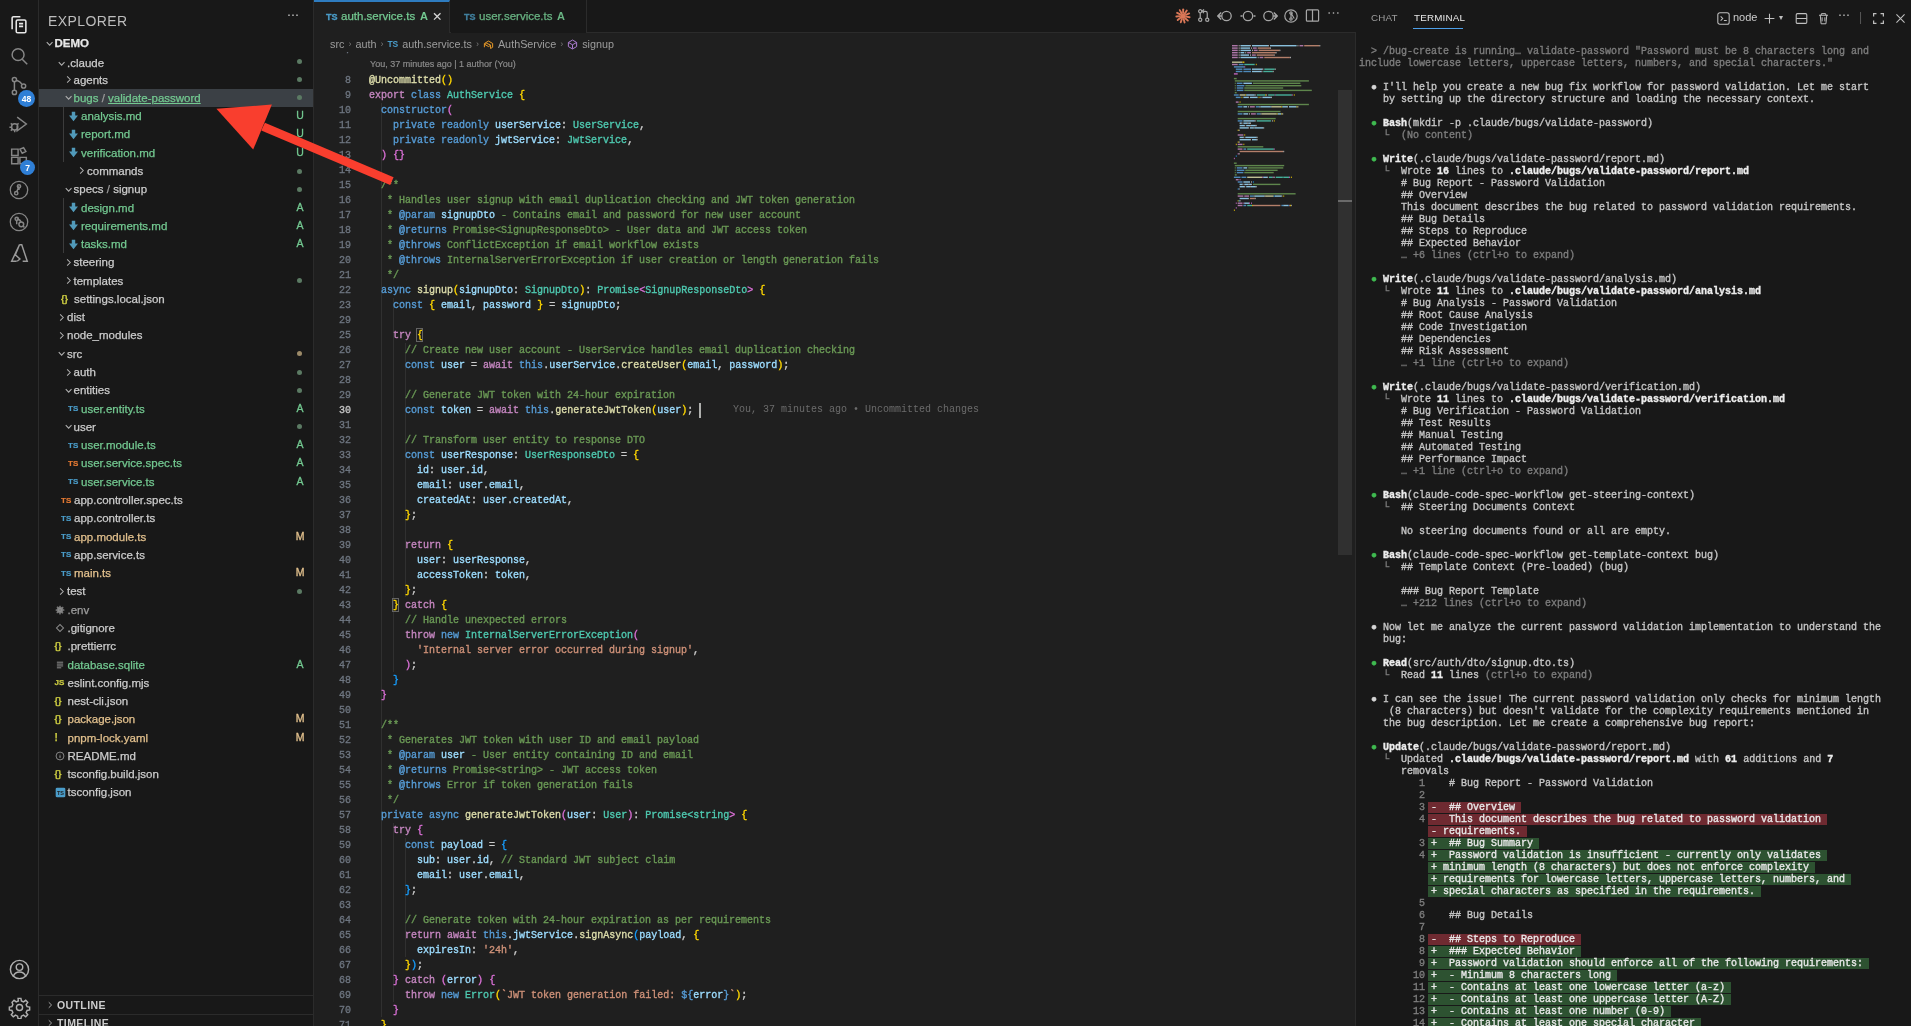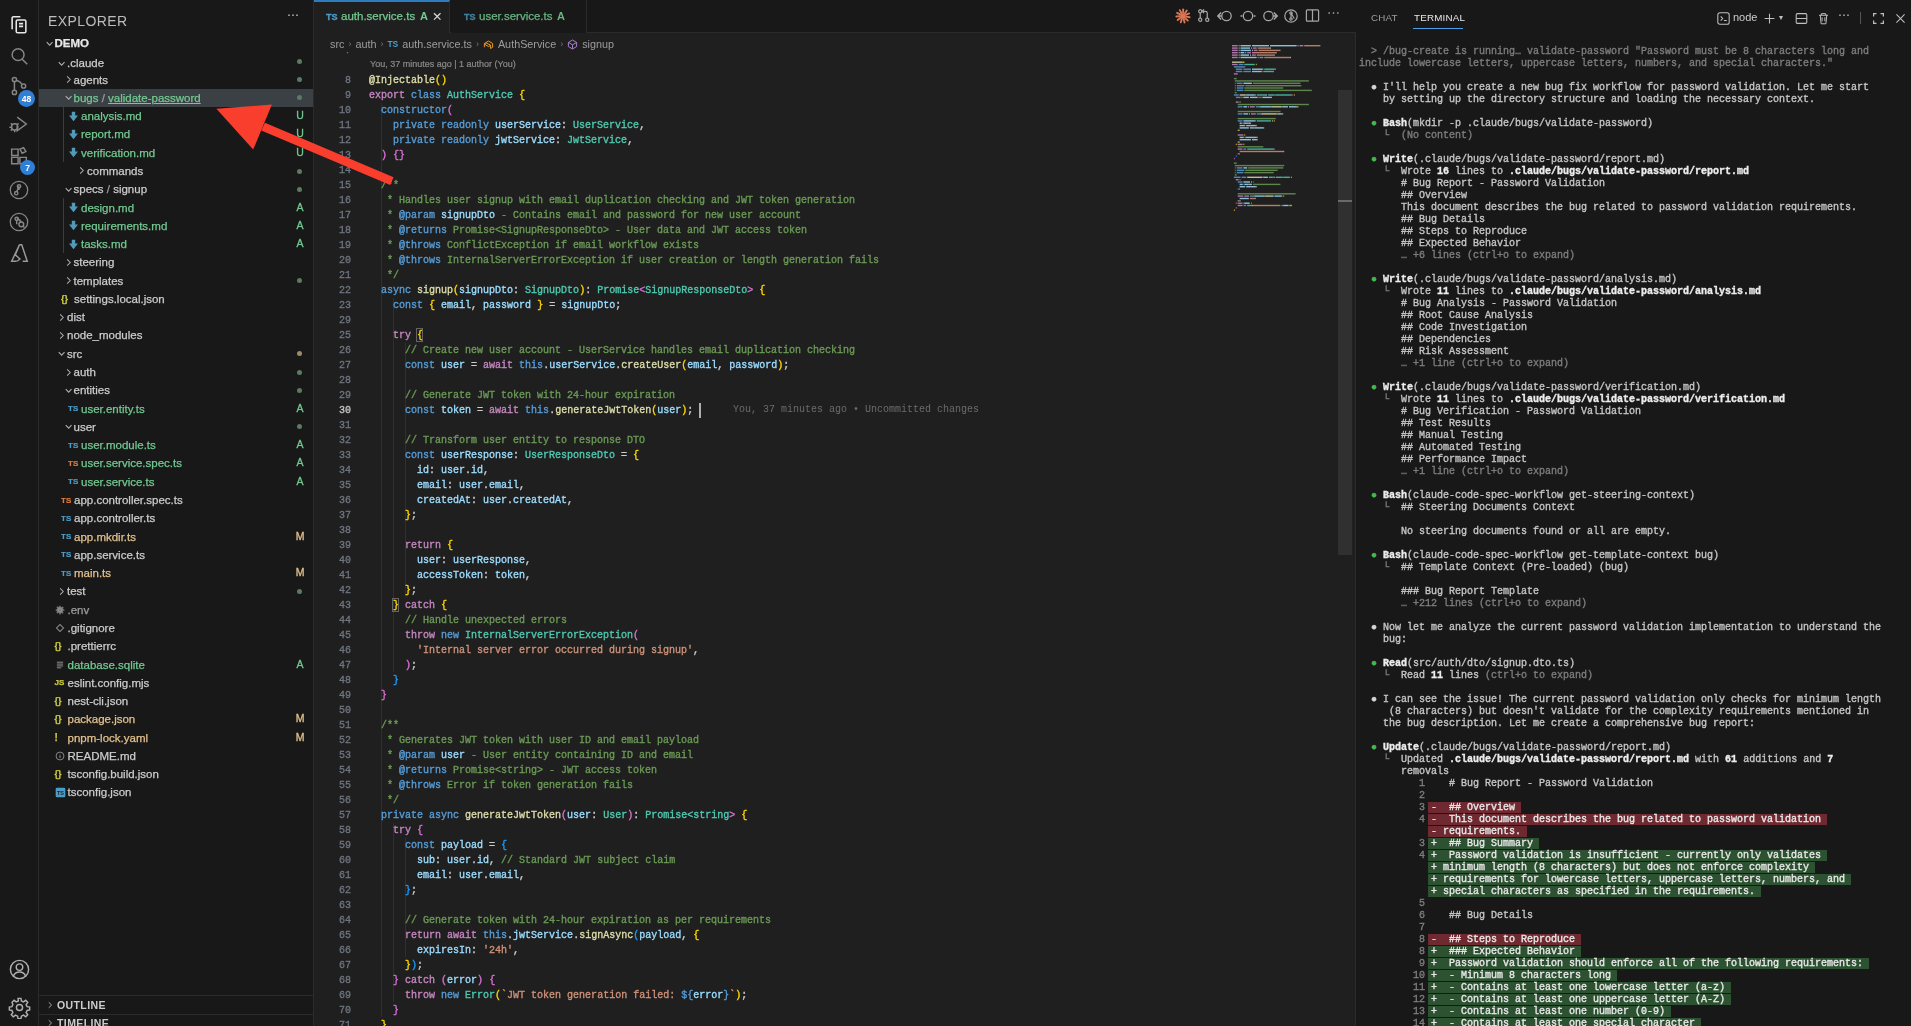--- a/index.html
+++ b/index.html
@@ -96,21 +96,21 @@
   </div>
 <div class="abs" style="left:314px;top:52px;width:1041px;height:974px;overflow:hidden">
 <div class="abs" style="left:67px;top:51.0px;width:1px;height:914.0px;background:#303030"></div>
 <div class="abs" style="left:79px;top:246.0px;width:1px;height:374.0px;background:#303030"></div>
 <div class="abs" style="left:79px;top:771.0px;width:1px;height:179.0px;background:#303030"></div>
 <div class="abs" style="left:91px;top:291.0px;width:1px;height:254.0px;background:#303030"></div>
 <div class="abs" style="left:91px;top:786.0px;width:1px;height:119.0px;background:#303030"></div>
 <div class="abs" style="left:56px;top:7px;font-size:9px;color:#8a8a8a;-webkit-text-stroke:.2px">You, 37 minutes ago | 1 author (You)</div>
 <div class="lnum" style="left:1px;top:-9.5px;color:#6e7681">7</div>
 <div class="lnum" style="left:1px;top:20.5px;color:#6e7681">8</div>
-<div class="codeline" style="left:55px;top:20.5px"><span style="color:#dcdcaa">@Injectable</span><span style="color:#ffd700">()</span></div>
+<div class="codeline" style="left:55px;top:20.5px"><span style="color:#dcdcaa">@Uncommitted</span><span style="color:#ffd700">()</span></div>
 <div class="lnum" style="left:1px;top:35.5px;color:#6e7681">9</div>
 <div class="codeline" style="left:55px;top:35.5px"><span style="color:#c586c0">export</span><span style="color:#cccccc"> </span><span style="color:#569cd6">class</span><span style="color:#cccccc"> </span><span style="color:#4ec9b0">AuthService</span><span style="color:#cccccc"> </span><span style="color:#ffd700">{</span></div>
 <div class="lnum" style="left:1px;top:50.5px;color:#6e7681">10</div>
 <div class="codeline" style="left:55px;top:50.5px"><span style="color:#cccccc">  </span><span style="color:#569cd6">constructor</span><span style="color:#da70d6">(</span></div>
 <div class="lnum" style="left:1px;top:65.5px;color:#6e7681">11</div>
 <div class="codeline" style="left:55px;top:65.5px"><span style="color:#cccccc">    </span><span style="color:#569cd6">private</span><span style="color:#cccccc"> </span><span style="color:#569cd6">readonly</span><span style="color:#cccccc"> </span><span style="color:#9cdcfe">userService</span><span style="color:#cccccc">: </span><span style="color:#4ec9b0">UserService</span><span style="color:#cccccc">,</span></div>
 <div class="lnum" style="left:1px;top:80.5px;color:#6e7681">12</div>
 <div class="codeline" style="left:55px;top:80.5px"><span style="color:#cccccc">    </span><span style="color:#569cd6">private</span><span style="color:#cccccc"> </span><span style="color:#569cd6">readonly</span><span style="color:#cccccc"> </span><span style="color:#9cdcfe">jwtService</span><span style="color:#cccccc">: </span><span style="color:#4ec9b0">JwtService</span><span style="color:#cccccc">,</span></div>
 <div class="lnum" style="left:1px;top:95.5px;color:#6e7681">13</div>
 <div class="codeline" style="left:55px;top:95.5px"><span style="color:#cccccc">  </span><span style="color:#da70d6">) {}</span></div>
@@ -778,21 +778,21 @@
 <div class="trow" style="left:61.0px;top:490.9px;width:252.0px;height:18.3px">
     <span style="font-size:8px;font-weight:bold;color:#e37933;width:13px;flex:none;-webkit-text-stroke:.2px">TS</span>
     <span style="color:#cccccc">app.controller.spec.ts</span>
   </div>
 <div class="trow" style="left:61.0px;top:509.1px;width:252.0px;height:18.3px">
     <span style="font-size:8px;font-weight:bold;color:#4a9cc9;width:13px;flex:none;-webkit-text-stroke:.2px">TS</span>
     <span style="color:#cccccc">app.controller.ts</span>
   </div>
 <div class="trow" style="left:61.0px;top:527.4px;width:252.0px;height:18.3px">
     <span style="font-size:8px;font-weight:bold;color:#4a9cc9;width:13px;flex:none;-webkit-text-stroke:.2px">TS</span>
-    <span style="color:#e2c08d">app.mkdir.ts</span>
+    <span style="color:#e2c08d">app.module.ts</span>
   </div>
 <div class="badge" style="top:529.6px;color:#e2c08d">M</div>
 <div class="trow" style="left:61.0px;top:545.7px;width:252.0px;height:18.3px">
     <span style="font-size:8px;font-weight:bold;color:#4a9cc9;width:13px;flex:none;-webkit-text-stroke:.2px">TS</span>
     <span style="color:#cccccc">app.service.ts</span>
   </div>
 <div class="trow" style="left:61.0px;top:564.0px;width:252.0px;height:18.3px">
     <span style="font-size:8px;font-weight:bold;color:#4a9cc9;width:13px;flex:none;-webkit-text-stroke:.2px">TS</span>
     <span style="color:#e2c08d">main.ts</span>
   </div>

